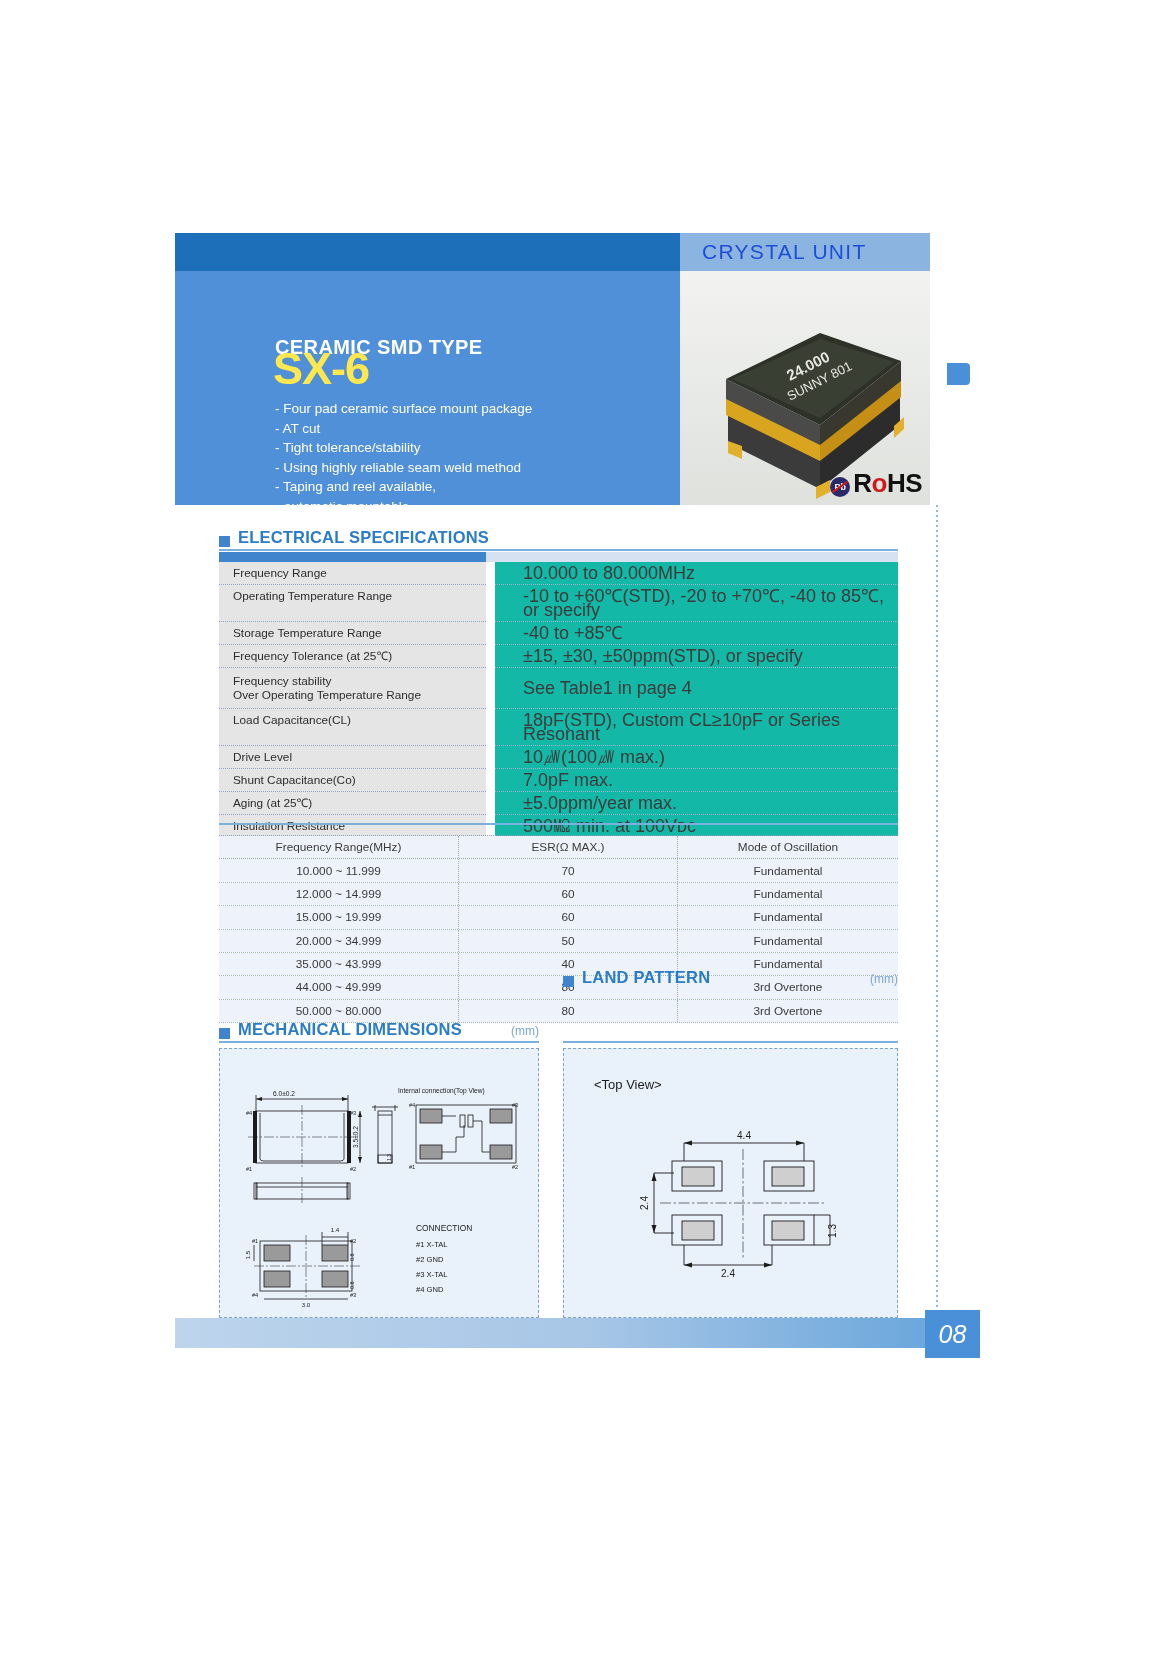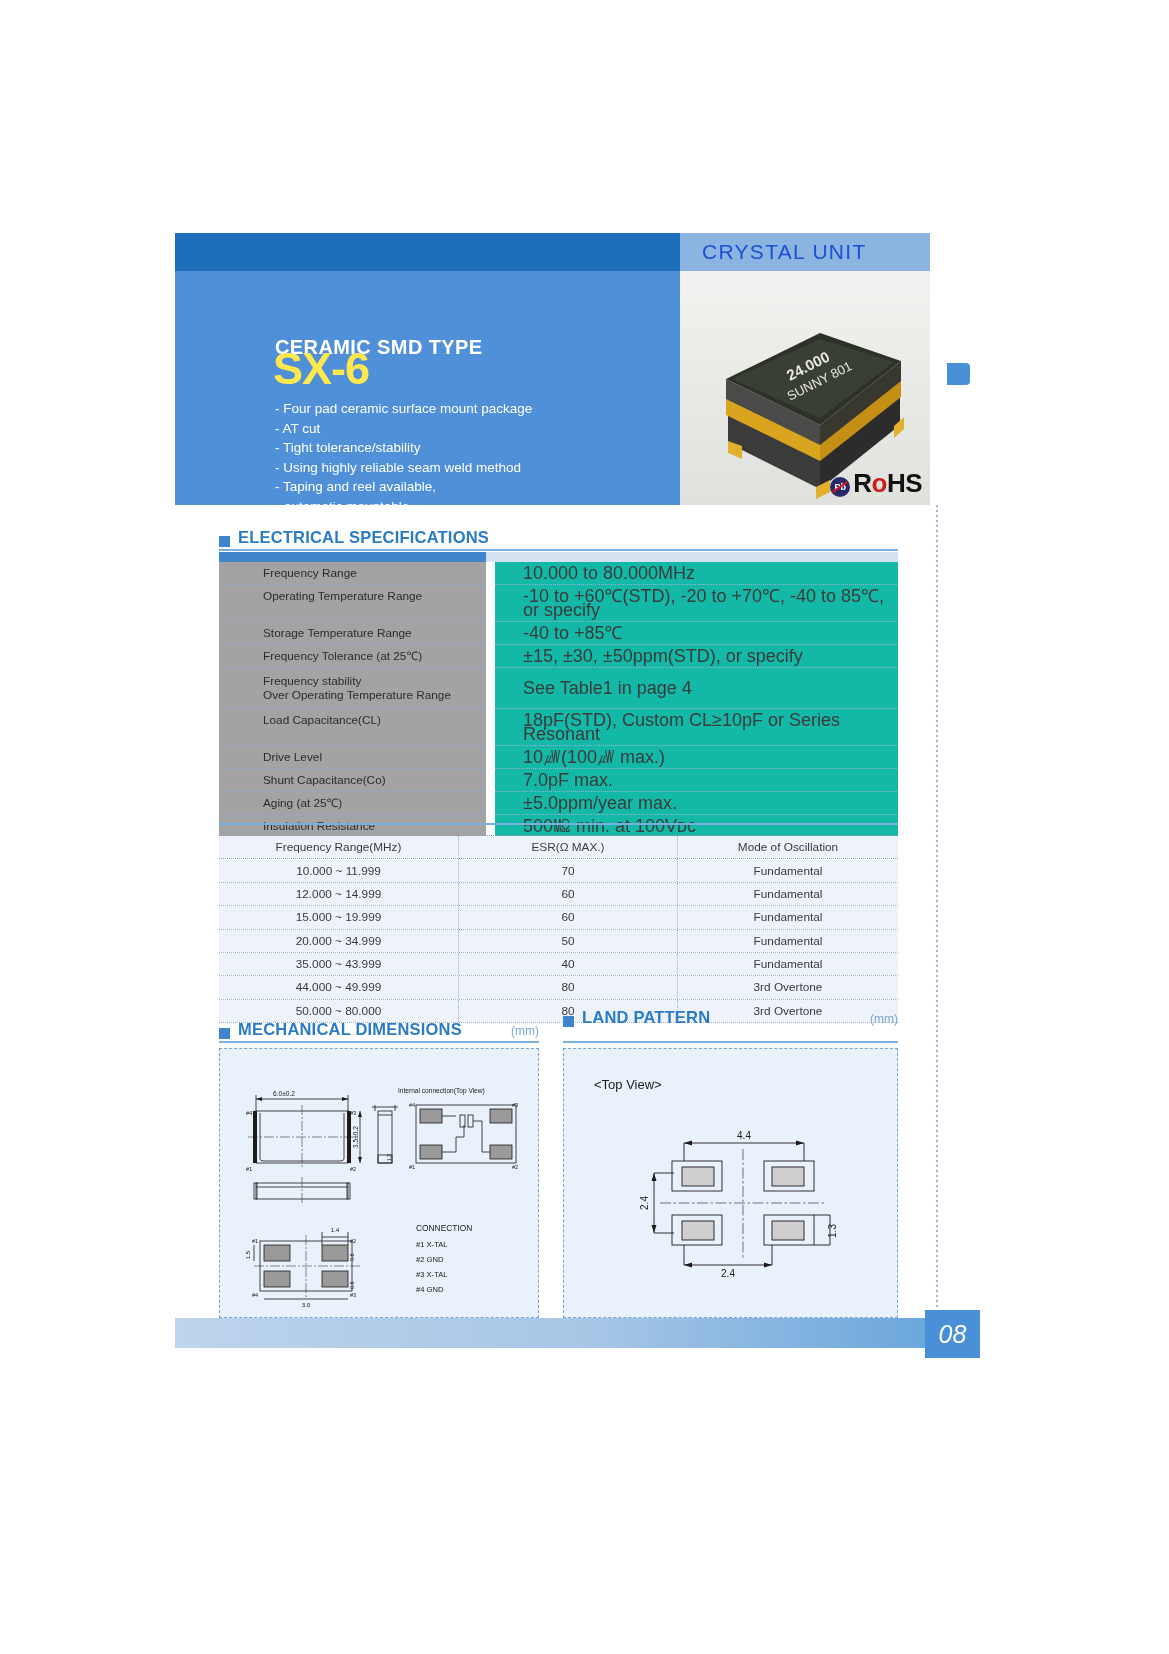--- a/index.html
+++ b/index.html
@@ -61,22 +61,22 @@
   .sec-unit { color:#7aa7d4; font-size:12px; margin-left:auto; padding-bottom:1px; }
   .sec-rule { position:absolute; height:1.5px; background:#7bafdd; }
 
   
   .spec { position:absolute; left:219px; top:546px; width:679px; }
   .spec-topbar { display:flex; height:10px; }
   .spec-topbar .l { width:267px; background:#3f84cc; }
   .spec-topbar .r { flex:1; background:#d6e2f2; }
   .spec-row { display:flex; min-height:20.5px; }
   .spec-row .k {
-    width:267px; background:#a3a3a3; color:#2c2c2c; font-size:11.8px;
-    padding:4px 0 4px 44px; line-height:14px;
+    width:267px; background:#e5e5e5; color:#2c2c2c; font-size:11.8px;
+    padding:4px 0 4px 14px; line-height:14px;
     border-bottom:1px dotted #8fa8c8;
   }
   .spec-row .v {
     flex:1; background:#14b8a6; color:#3b3b3b; font-size:18px;
     padding:4px 0 4px 28px; line-height:14px; display:flex; align-items:center;
     border-bottom:1px dotted #9db2ce;
     margin-left:9px;
   }
   .spec-row.tall .k { padding-top:6px; padding-bottom:6px; }
   .spec-row.tall .v { padding-top:6px; padding-bottom:6px; }
@@ -371,21 +371,21 @@
 
         <text x="196" y="182" font-size="8.4" fill="#1b1b1b" stroke="none">CONNECTION</text>
         <text x="196" y="198" font-size="7.6" fill="#1b1b1b" stroke="none">#1  X-TAL</text>
         <text x="196" y="213" font-size="7.6" fill="#1b1b1b" stroke="none">#2  GND</text>
         <text x="196" y="228" font-size="7.6" fill="#1b1b1b" stroke="none">#3  X-TAL</text>
         <text x="196" y="243" font-size="7.6" fill="#1b1b1b" stroke="none">#4  GND</text>
       </g>
     </svg>
   </div>
 
-  <div class="sec-head" style="left:563px; top:1008px; width:335px;">
+  <div class="sec-head" style="left:563px; top:968px; width:335px;">
     <div class="sec-sq"></div>
     <div class="sec-title">LAND PATTERN</div>
     <div class="sec-unit">(mm)</div>
   </div>
   <div class="sec-rule" style="left:563px; top:1041px; width:335px;"></div>
 
   <div class="draw-box" style="left:563px; top:1048px; width:335px; height:270px;">
     <svg width="333" height="268" viewBox="0 0 333 268">
       <text x="30" y="40" font-size="13" fill="#1b1b1b">&lt;Top View&gt;</text>
       <g stroke="#1b1b1b" fill="none" stroke-width="0.9">

